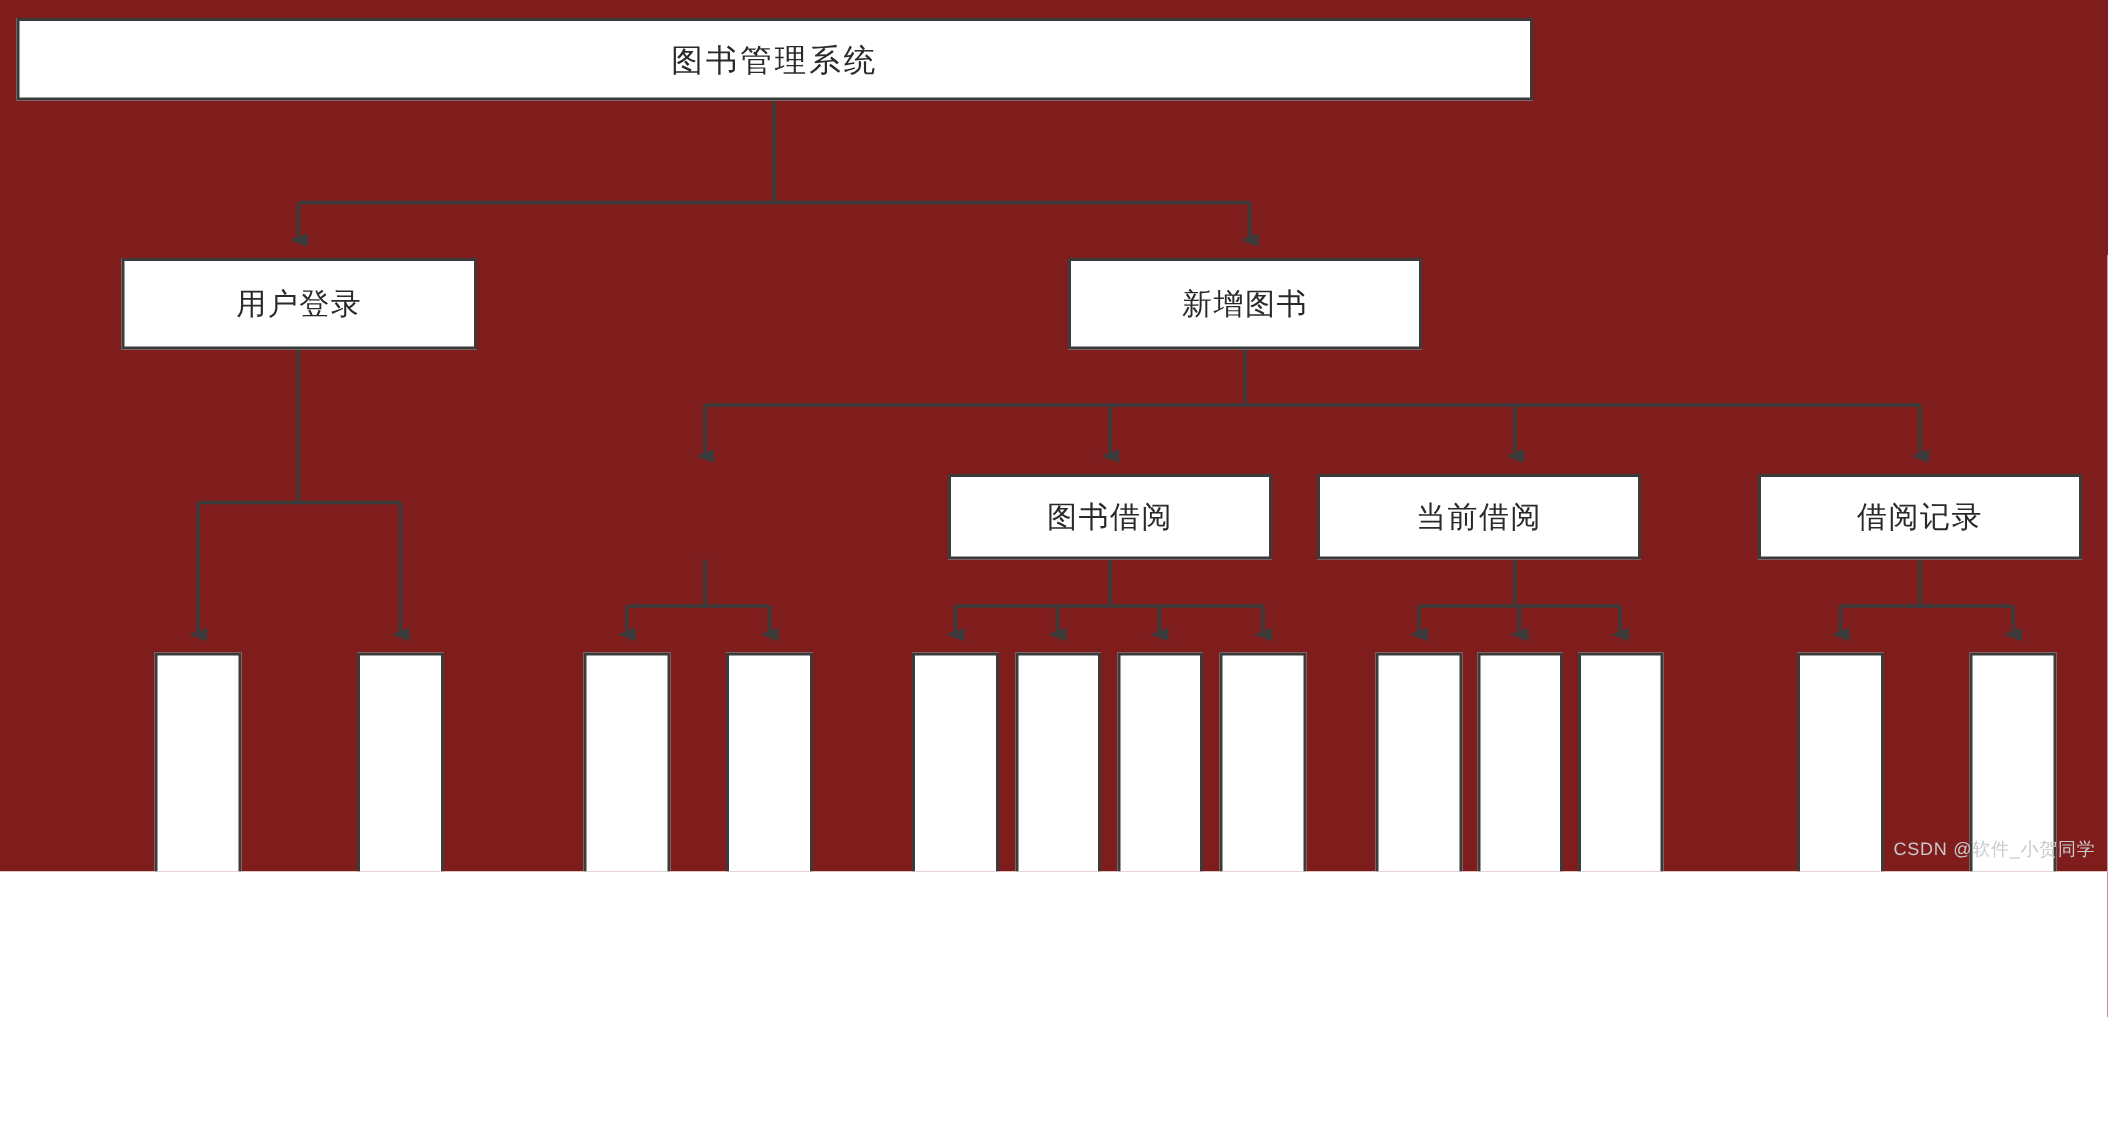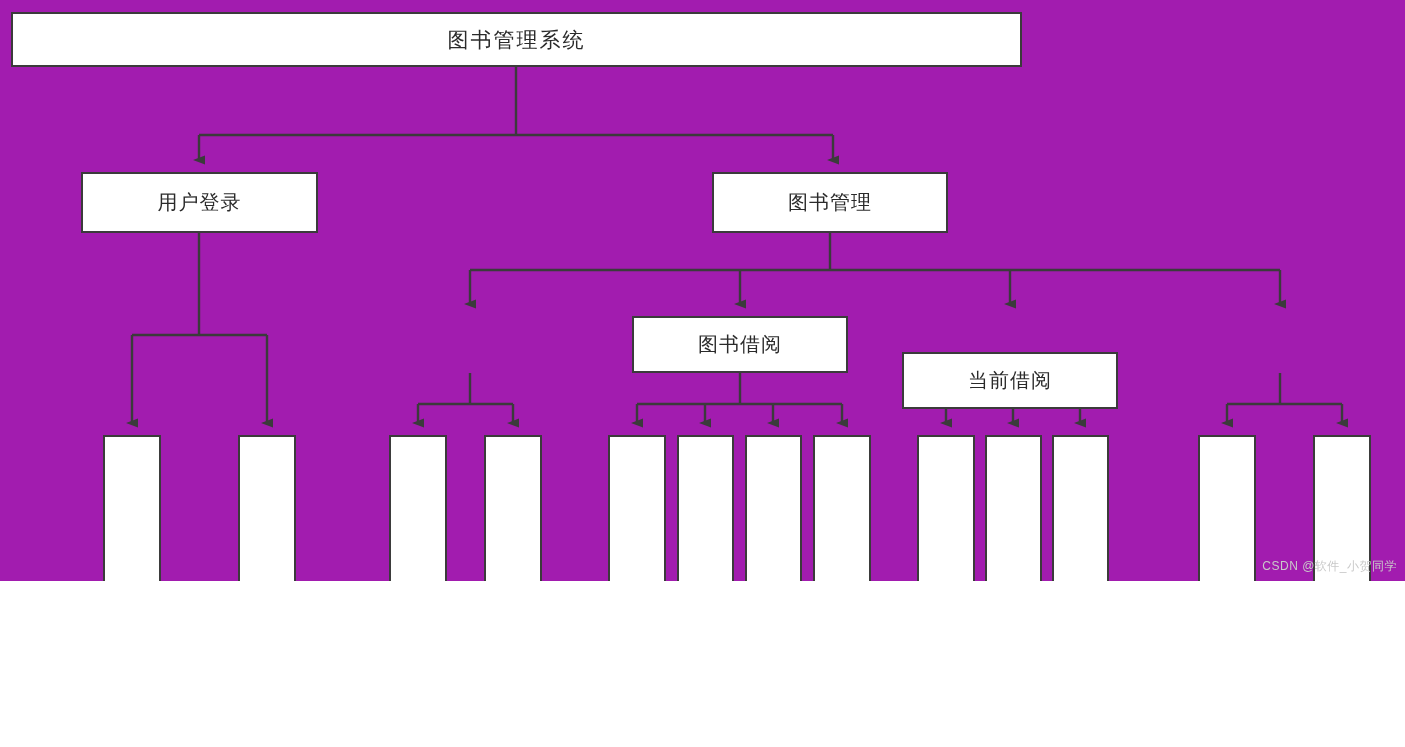--- a/index.html
+++ b/index.html
@@ -1,17 +1,17 @@
 <!DOCTYPE html>
 <html><head>
 <meta charset="utf-8">
 <style>
   html,body{margin:0;padding:0;background:#ffffff;}
   body{font-family:"Liberation Sans","DejaVu Sans",sans-serif;}
-  #canvas{position:relative;width:1405px;height:581px;background:#a21caf;overflow:hidden;}
+  #canvas{position:relative;width:1405px;height:581px;background:#7f1d1d;overflow:hidden;}
   #edges{position:absolute;left:0;top:0;width:1405px;height:747px;}
   .node{position:absolute;box-sizing:border-box;border:2px solid #3b3b3b;background:#ffffff;
         display:flex;align-items:center;justify-content:center;color:#2a2a2a;}
   .node.h{font-size:20px;letter-spacing:1px;}
   .node.title{font-size:21px;letter-spacing:2px;}
   .node.v{writing-mode:vertical-rl;text-orientation:upright;font-size:19px;
           line-height:1.18;letter-spacing:2px;padding-top:10px;
           align-items:flex-start;justify-content:center;}
   .node.v.tall{font-size:18px;}
   .watermark{position:absolute;right:8px;bottom:6px;font-size:12px;color:#c9c9c9;
@@ -68,24 +68,25 @@
       <path d="M1280,373 L1280,404"></path>
       <path d="M1227,404 L1342,404"></path>
       <path d="M1227,404 L1227,423" marker-end="url(#arw)"></path>
       <path d="M1342,404 L1342,423" marker-end="url(#arw)"></path>
     </g>
   </svg>
 
   <div class="node title" style="left:11px;top:12px;width:1011px;height:55px;">图书管理系统</div>
 
   <div class="node h" style="left:81px;top:172px;width:237px;height:61px;">用户登录</div>
-  <div class="node h" style="left:712px;top:172px;width:236px;height:61px;">图书管理</div>
+  <div class="node h" style="left:712px;top:172px;width:236px;height:61px;">新增图书</div>
 
   <div class="node h" style="left:632px;top:316px;width:216px;height:57px;">图书借阅</div>
-  <div class="node h" style="left:902px;top:316px;width:216px;height:57px;margin-top:36px;">当前借阅</div>
+  <div class="node h" style="left:878px;top:316px;width:216px;height:57px;">当前借阅</div>
+  <div class="node h" style="left:1172px;top:316px;width:216px;height:57px;">借阅记录</div>
 
   <div class="node v" style="left:103px;top:435px;width:58px;height:299px;">用户登录</div>
   <div class="node v" style="left:238px;top:435px;width:58px;height:299px;">注销登录</div>
 
   <div class="node v" style="left:389px;top:435px;width:58px;height:299px;">查询图书</div>
   <div class="node v" style="left:484px;top:435px;width:58px;height:299px;">借阅图书</div>
 
   <div class="node v" style="left:608px;top:435px;width:58px;height:299px;">查询图书</div>
   <div class="node v tall" style="left:677px;top:435px;width:57px;height:299px;">新增图书（管理员）</div>
   <div class="node v tall" style="left:745px;top:435px;width:57px;height:299px;">编辑图书（管理员）</div>

